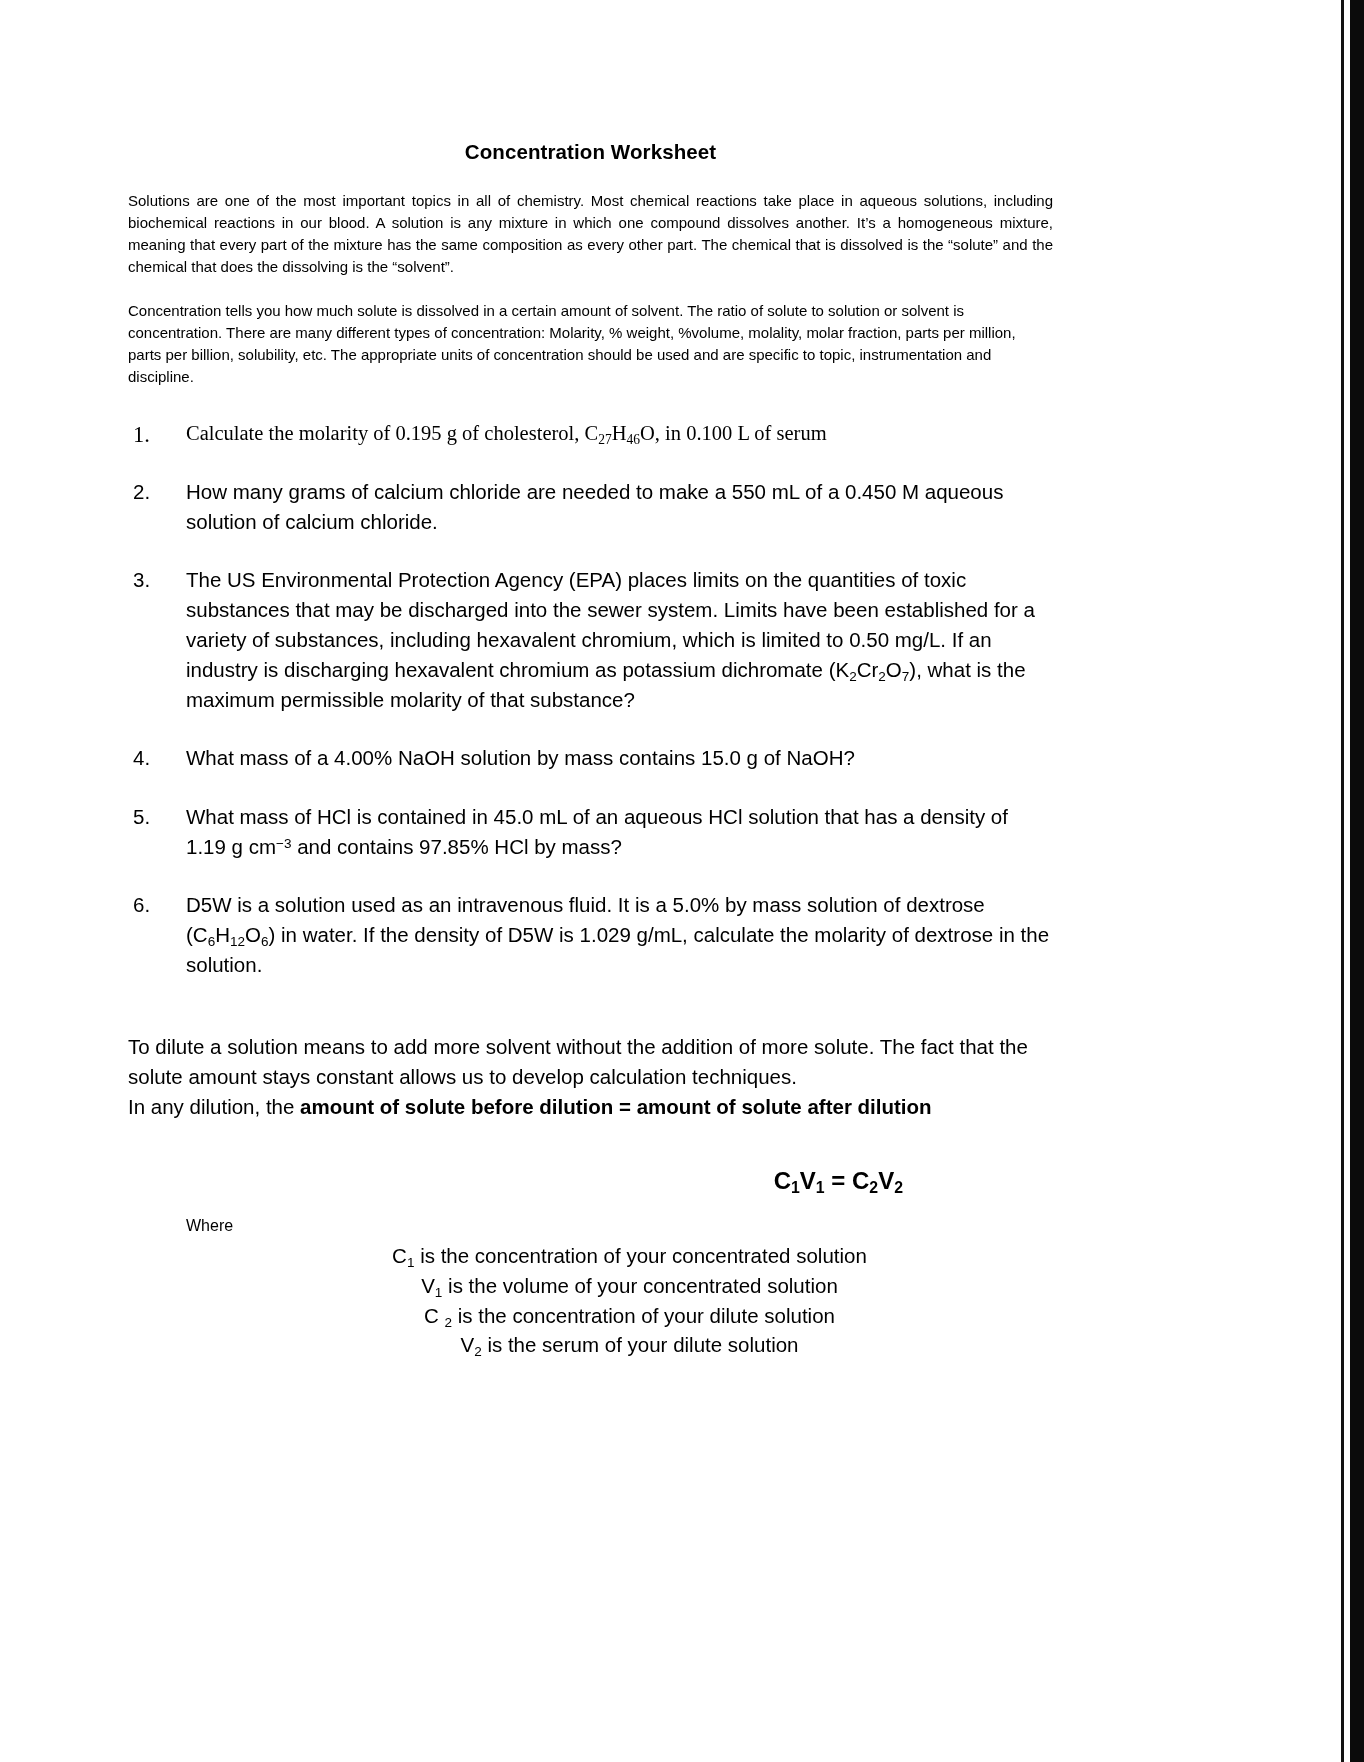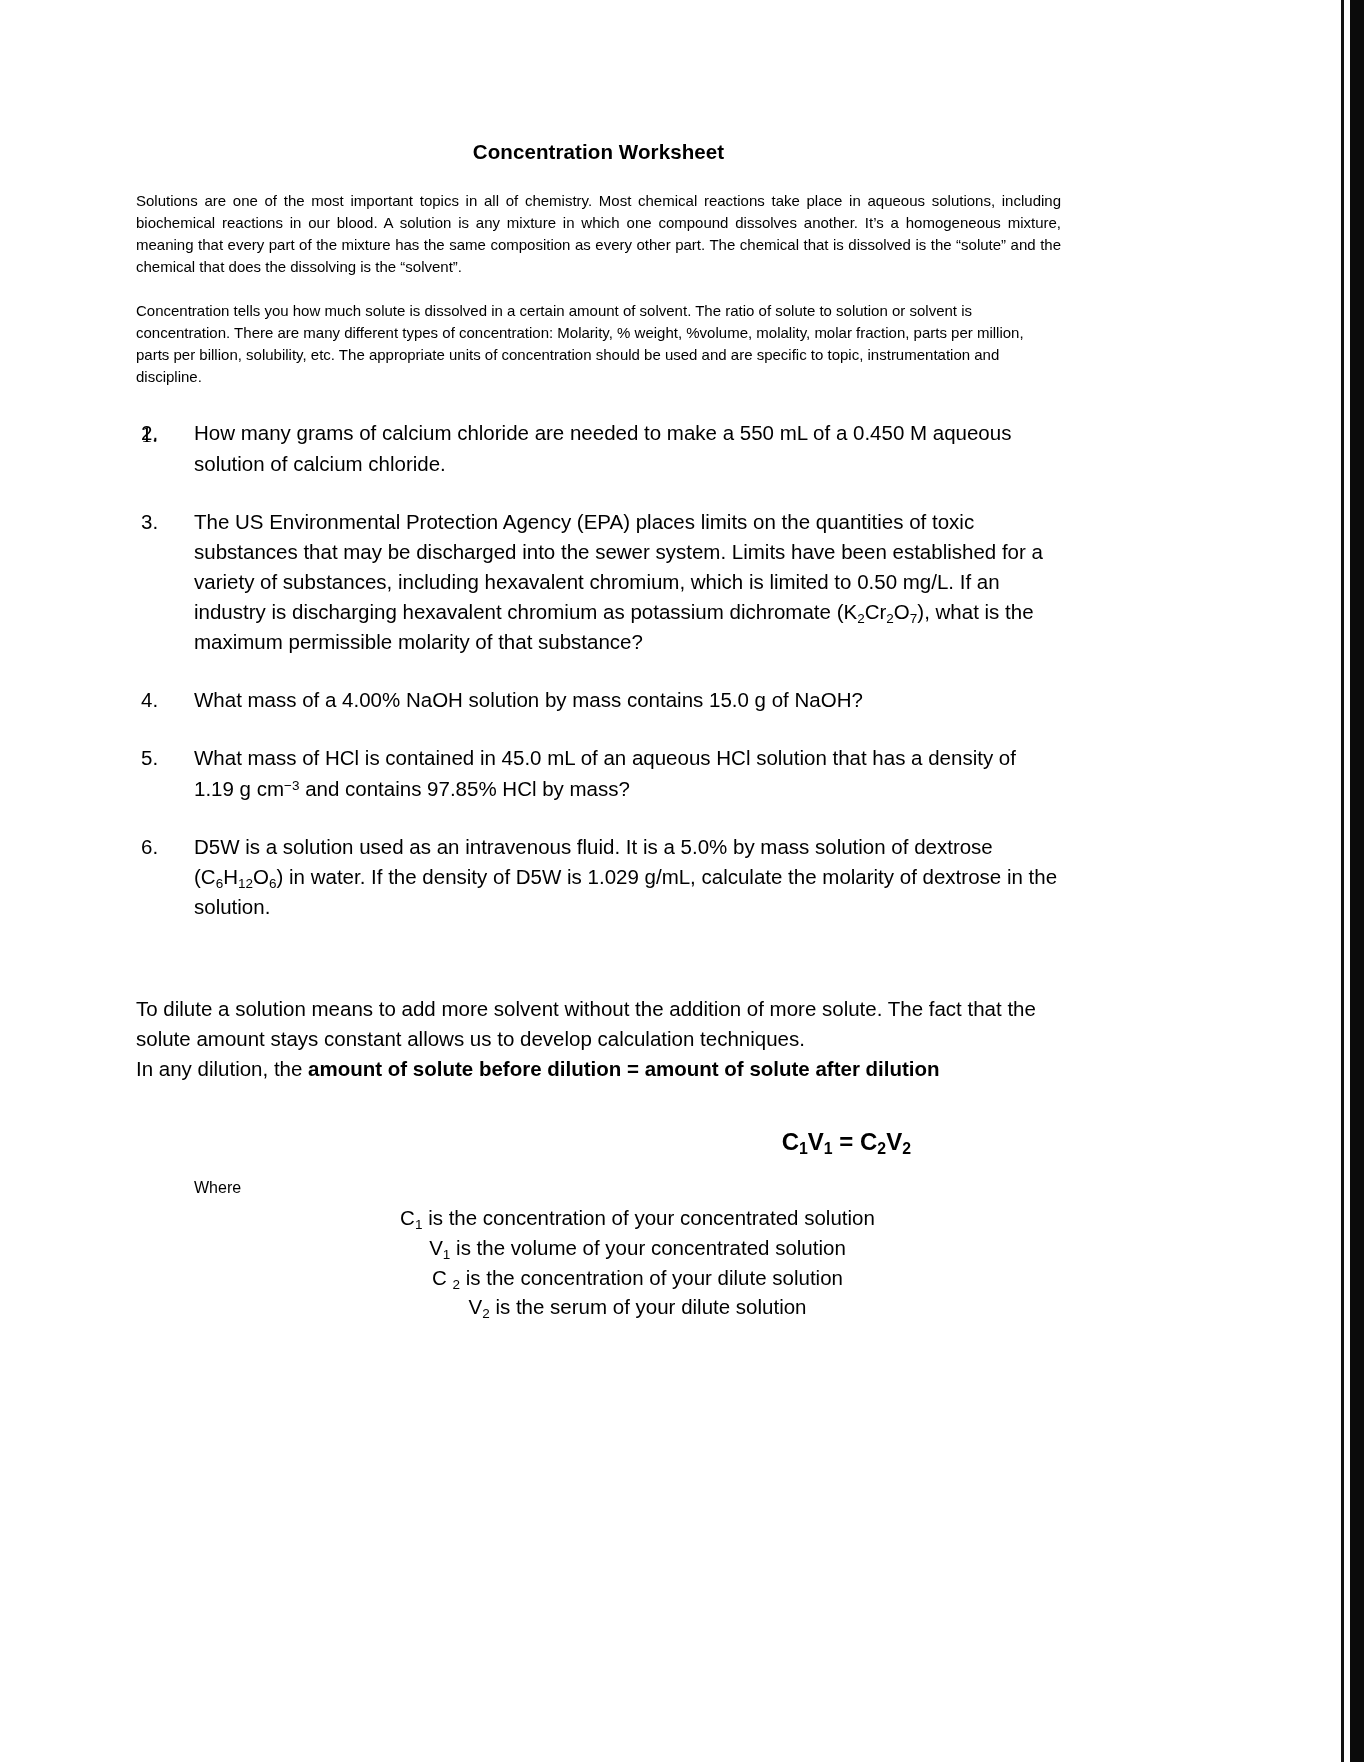--- a/index.html
+++ b/index.html
@@ -26,21 +26,21 @@
   }
   .sheet{
     position:absolute;
     left:0;top:0;
     width:1110px;
     height:1762px;
     background:#ffffff;
   }
   .doc{
     position:absolute;
-    left:136px;
+    left:128px;
     top:140px;
     width:925px;
   }
   h1.title{
     font-size:20.5px;
     font-weight:bold;
     text-align:center;
     margin:0 0 26px 0;
     letter-spacing:0.1px;
   }
@@ -70,21 +70,21 @@
     width:40px;
   }
   li.serif, li.serif .num{
     font-family:"Liberation Serif", serif;
     font-size:22.5px;
   }
   sub{ font-size:0.66em; line-height:0; vertical-align:-0.28em; }
   sup{ font-size:0.66em; line-height:0; vertical-align:0.45em; }
 
   .dilute-block{
-    margin-top:72px;
+    margin-top:52px;
     font-size:20.5px;
     line-height:1.47;
   }
   .dilute-block p{margin:0;}
   .dilute-block .b{font-weight:bold;}
 
   .formula{
     text-align:right;
     font-size:24px;
     font-weight:bold;
@@ -108,21 +108,21 @@
 
 <div class="sheet">
   <div class="doc">
 
     <h1 class="title">Concentration Worksheet</h1>
 
     <p class="para justified">Solutions are one of the most important topics in all of chemistry. Most chemical  reactions take place in aqueous solutions, including biochemical reactions in our blood.  A solution is any mixture in which one compound dissolves another.  It’s a homogeneous mixture, meaning that every part of the mixture  has the same composition as every other part. The chemical that is dissolved is the “solute” and the chemical that does the dissolving is  the  “solvent”.</p>
     <p class="para">Concentration tells you how much solute is dissolved in a certain amount of solvent. The ratio of solute to solution or solvent is concentration. There are many different types of concentration: Molarity, % weight, %volume, molality, molar fraction, parts per million, parts per billion, solubility, etc. The appropriate units of concentration should be used and are specific to topic, instrumentation and discipline.</p>
 
     <ol class="questions">
-        <li class="serif"><span class="num">1.</span></li>
+        <li class="serif"><span class="num">1.</span><span><span>Calculate the molarity of 0.195 g of cholesterol, C</span><sub>27</sub><span>H</span><sub>46</sub><span>O, in 0.100 L of serum</span></span></li>
         <li><span class="num">2.</span><span><span>How many grams of calcium chloride are needed to make a 550 mL of a 0.450 M aqueous solution of calcium chloride.</span></span></li>
         <li><span class="num">3.</span><span><span>The US Environmental Protection Agency (EPA) places limits on the quantities of toxic substances that may be discharged into the sewer system. Limits have been established for a variety of substances, including hexavalent chromium, which is limited to 0.50 mg/L. If an industry is discharging hexavalent chromium as potassium dichromate (K</span><sub>2</sub><span>Cr</span><sub>2</sub><span>O</span><sub>7</sub><span>), what is the maximum permissible molarity of that substance?</span></span></li>
         <li><span class="num">4.</span><span><span>What mass of a 4.00% NaOH solution by mass contains 15.0 g of NaOH?</span></span></li>
         <li><span class="num">5.</span><span><span>What mass of HCl is contained in 45.0 mL of an aqueous HCl solution that has a density of 1.19 g cm</span><sup>−3</sup><span> and contains 97.85% HCl by mass?</span></span></li>
         <li><span class="num">6.</span><span><span>D5W is a solution used as an intravenous fluid. It is a 5.0% by mass solution of dextrose (C</span><sub>6</sub><span>H</span><sub>12</sub><span>O</span><sub>6</sub><span>) in water. If the density of D5W is 1.029 g/mL, calculate the molarity of dextrose in the solution.</span></span></li>
       </ol>
 
     <div class="dilute-block">
       <p>To dilute a solution means to add more solvent without the addition of more solute. The fact that the solute amount stays constant allows us to develop calculation techniques.</p>
       <p><span>In any dilution, the </span><span class="b">amount of solute before dilution = amount of solute after dilution</span></p>

